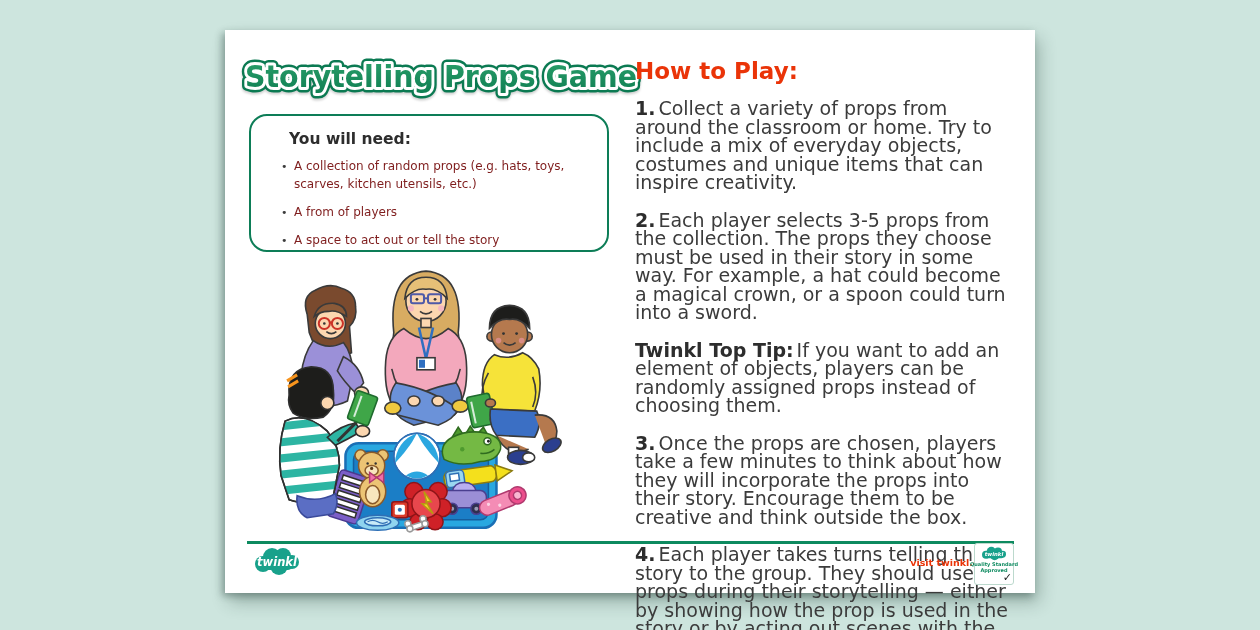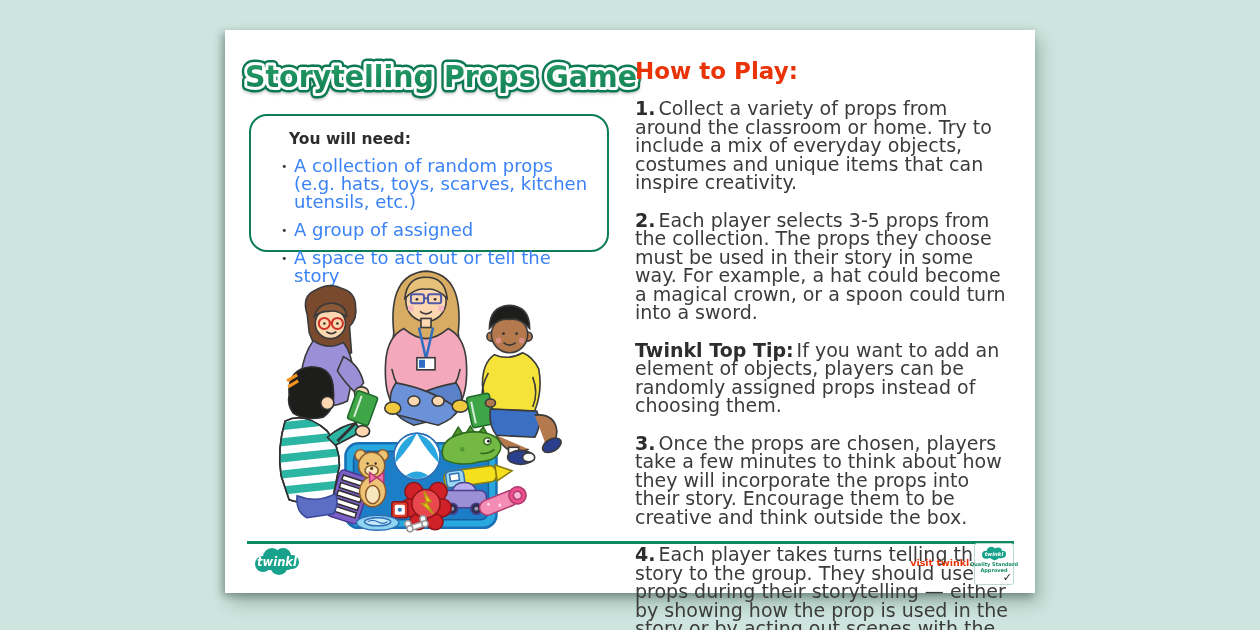--- a/index.html
+++ b/index.html
@@ -19,21 +19,21 @@
   .title-txt { font-family:"DejaVu Sans", sans-serif; font-weight:bold; font-size:30px; }
   
   .ywn-box {
     position:absolute; left:24px; top:84px; width:360px; height:138px;
     border:2px solid #0d7d57; border-radius:18px;
     padding:12px 18px 0 30px;
   }
   .ywn-heading { font-weight:bold; font-size:15.5px; color:#2d2d2d; margin:2px 0 9px 8px; }
   .ywn-list { list-style:none; }
   .ywn-list li {
-    position:relative; font-size:18px; line-height:18px; color:#3b82f6;
+    position:relative; font-size:12px; line-height:18px; color:#7f1d1d;
     padding-left:13px; margin-bottom:10px;
   }
   .ywn-list li::before {
     content:'•'; position:absolute; left:0; top:1px; font-size:11px; color:#3b3b3b;
   }
   
   .illus { position:absolute; left:50px; top:230px; width:302px; height:280px; }
   
   .right-col { position:absolute; left:410px; top:26px; width:380px; }
   .htp-heading {
@@ -78,21 +78,21 @@
         <text class="title-txt" x="200" y="37" text-anchor="middle" textLength="392" lengthAdjust="spacingAndGlyphs" fill="none" stroke="#0b7a52" stroke-width="11" stroke-linejoin="round">Storytelling Props Game</text>
         <text class="title-txt" x="200" y="37" text-anchor="middle" textLength="392" lengthAdjust="spacingAndGlyphs" fill="none" stroke="#ffffff" stroke-width="6" stroke-linejoin="round">Storytelling Props Game</text>
         <text class="title-txt" x="200" y="37" text-anchor="middle" textLength="392" lengthAdjust="spacingAndGlyphs" fill="url(#tg)">Storytelling Props Game</text>
       </svg>
     </div>
 
     <div class="ywn-box">
       <div class="ywn-heading">You will need:</div>
       <ul class="ywn-list">
         <li>A collection of random props (e.g. hats, toys, scarves, kitchen utensils, etc.)</li>
-        <li>A group of assigned</li>
+        <li>A from of players</li>
         <li>A space to act out or tell the story</li>
       </ul>
     </div>
 
     <svg class="illus" viewBox="0 0 300 278">
       <defs>
         <clipPath id="shirtClip">
             <path d="M10,160 Q2,186 6,214 L14,238 Q40,246 58,234 L64,204 Q64,184 52,170 Q30,150 10,160 Z"></path>
           </clipPath>
       </defs>

